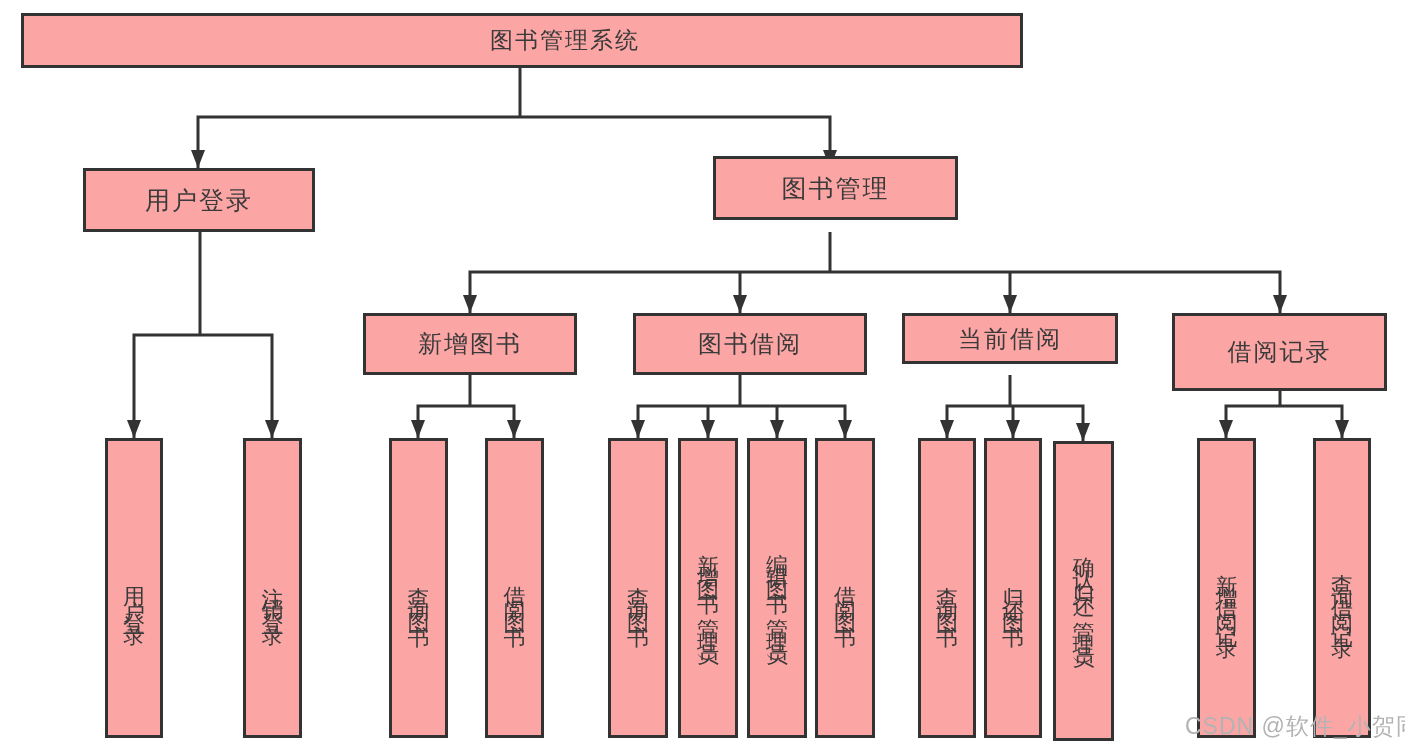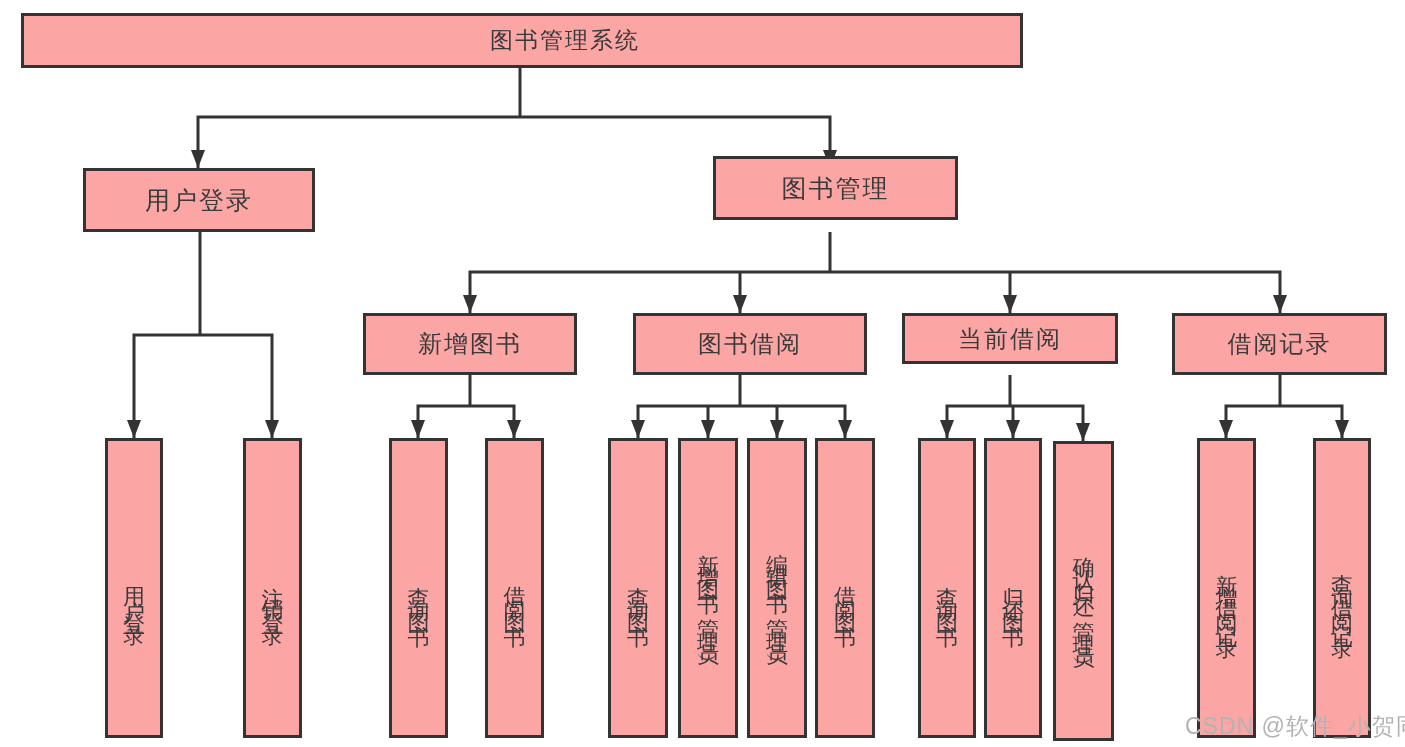--- a/index.html
+++ b/index.html
@@ -110,21 +110,21 @@
 
   <div class="box hbox l3-box" style="left:363px;top:313px;width:214px;height:62px">
     <span>新增图书</span>
   </div>
   <div class="box hbox l3-box" style="left:633px;top:313px;width:234px;height:62px">
     <span>图书借阅</span>
   </div>
   <div class="box hbox l3-box" style="left:902px;top:313px;width:216px;height:51px">
     <span>当前借阅</span>
   </div>
-  <div class="box hbox l3-box" style="left:1172px;top:313px;width:215px;height:62px">
+  <div class="box hbox l3-box" style="left:1172px;top:313px;width:215px;height:78px">
     <span>借阅记录</span>
   </div>
 
   <div class="box vbox" style="left:105px;top:438px;width:58px;height:300px">
     <span class="vtext">用户登录</span>
   </div>
   <div class="box vbox" style="left:243px;top:438px;width:59px;height:300px">
     <span class="vtext">注销登录</span>
   </div>
 

